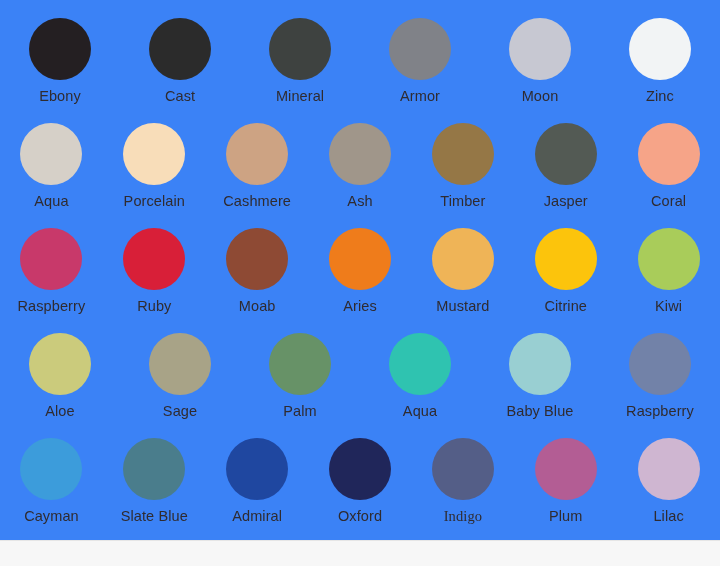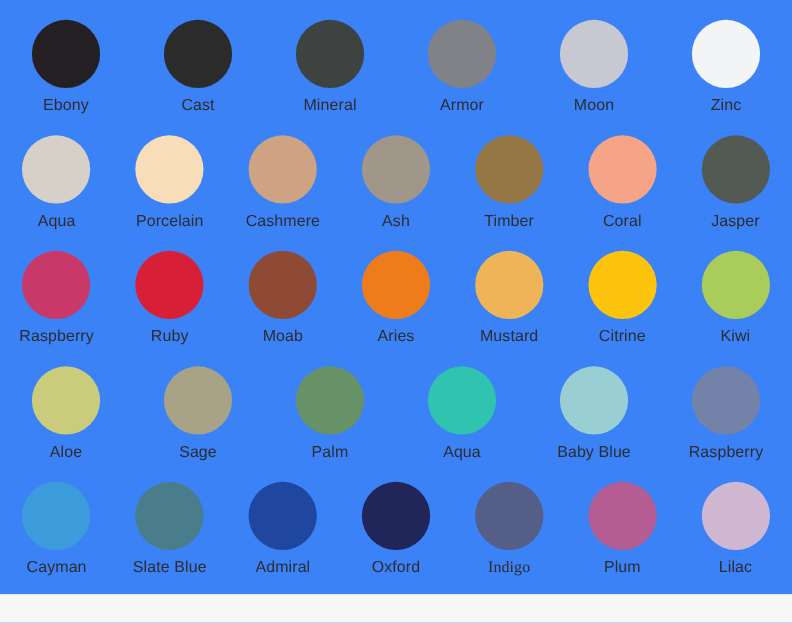--- a/index.html
+++ b/index.html
@@ -115,27 +115,27 @@
       </div>
       <div class="swatch-cell">
         <span class="swatch-dot" style="background-color: rgb(160, 150, 138);"></span>
         <span class="swatch-label" style="color: rgb(47, 43, 48);">Ash</span>
       </div>
       <div class="swatch-cell">
         <span class="swatch-dot" style="background-color: rgb(149, 119, 70);"></span>
         <span class="swatch-label" style="color: rgb(47, 43, 48);">Timber</span>
       </div>
       <div class="swatch-cell">
+        <span class="swatch-dot" style="background-color: rgb(83, 90, 84);"></span>
+        <span class="swatch-label" style="color: rgb(47, 43, 48);">Jasper</span>
+      </div>
+      <div class="swatch-cell">
         <span class="swatch-dot" style="background-color: rgb(246, 164, 136);"></span>
         <span class="swatch-label" style="color: rgb(47, 43, 48);">Coral</span>
       </div>
-      <div class="swatch-cell">
-        <span class="swatch-dot" style="background-color: rgb(83, 90, 84);"></span>
-        <span class="swatch-label" style="color: rgb(47, 43, 48);">Jasper</span>
-      </div>
     </div>
     <div class="swatch-row">
       <div class="swatch-cell">
         <span class="swatch-dot" style="background-color: rgb(200, 57, 106);"></span>
         <span class="swatch-label" style="color: rgb(47, 43, 48);">Raspberry</span>
       </div>
       <div class="swatch-cell">
         <span class="swatch-dot" style="background-color: rgb(216, 31, 56);"></span>
         <span class="swatch-label" style="color: rgb(47, 43, 48);">Ruby</span>
       </div>

